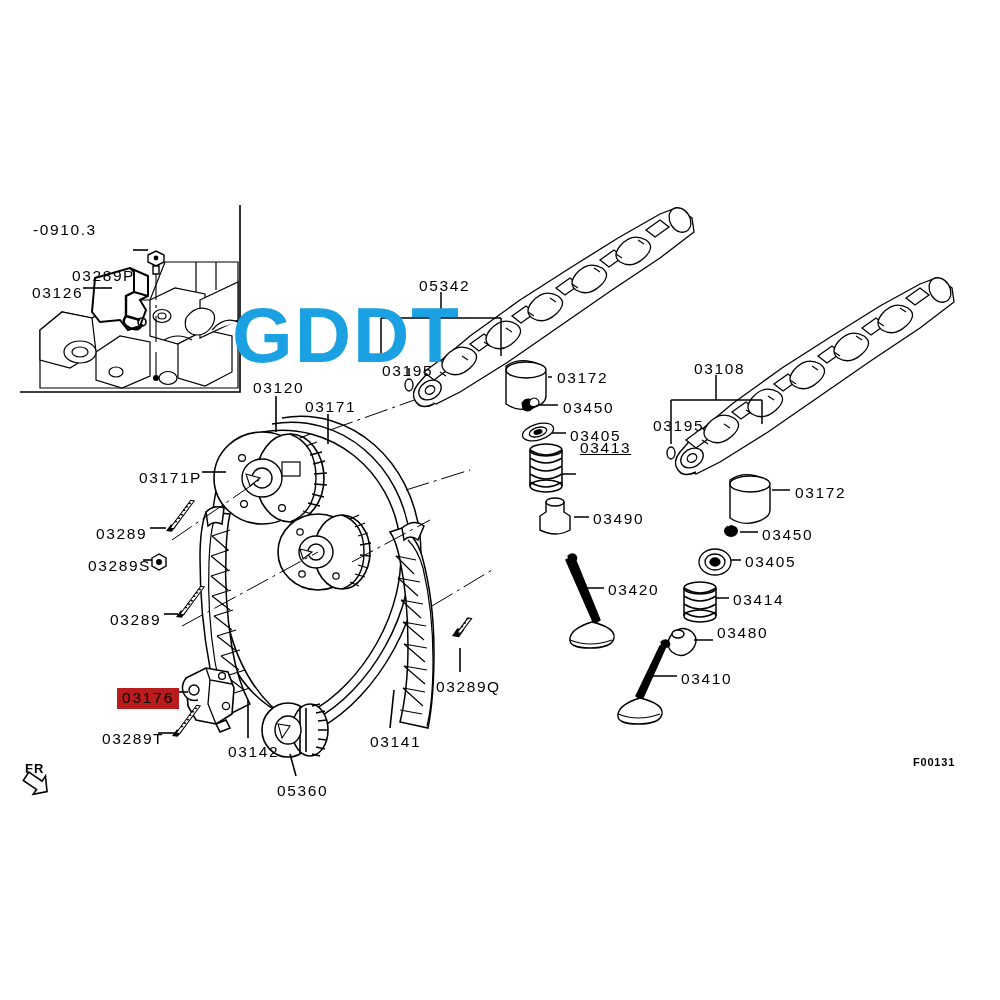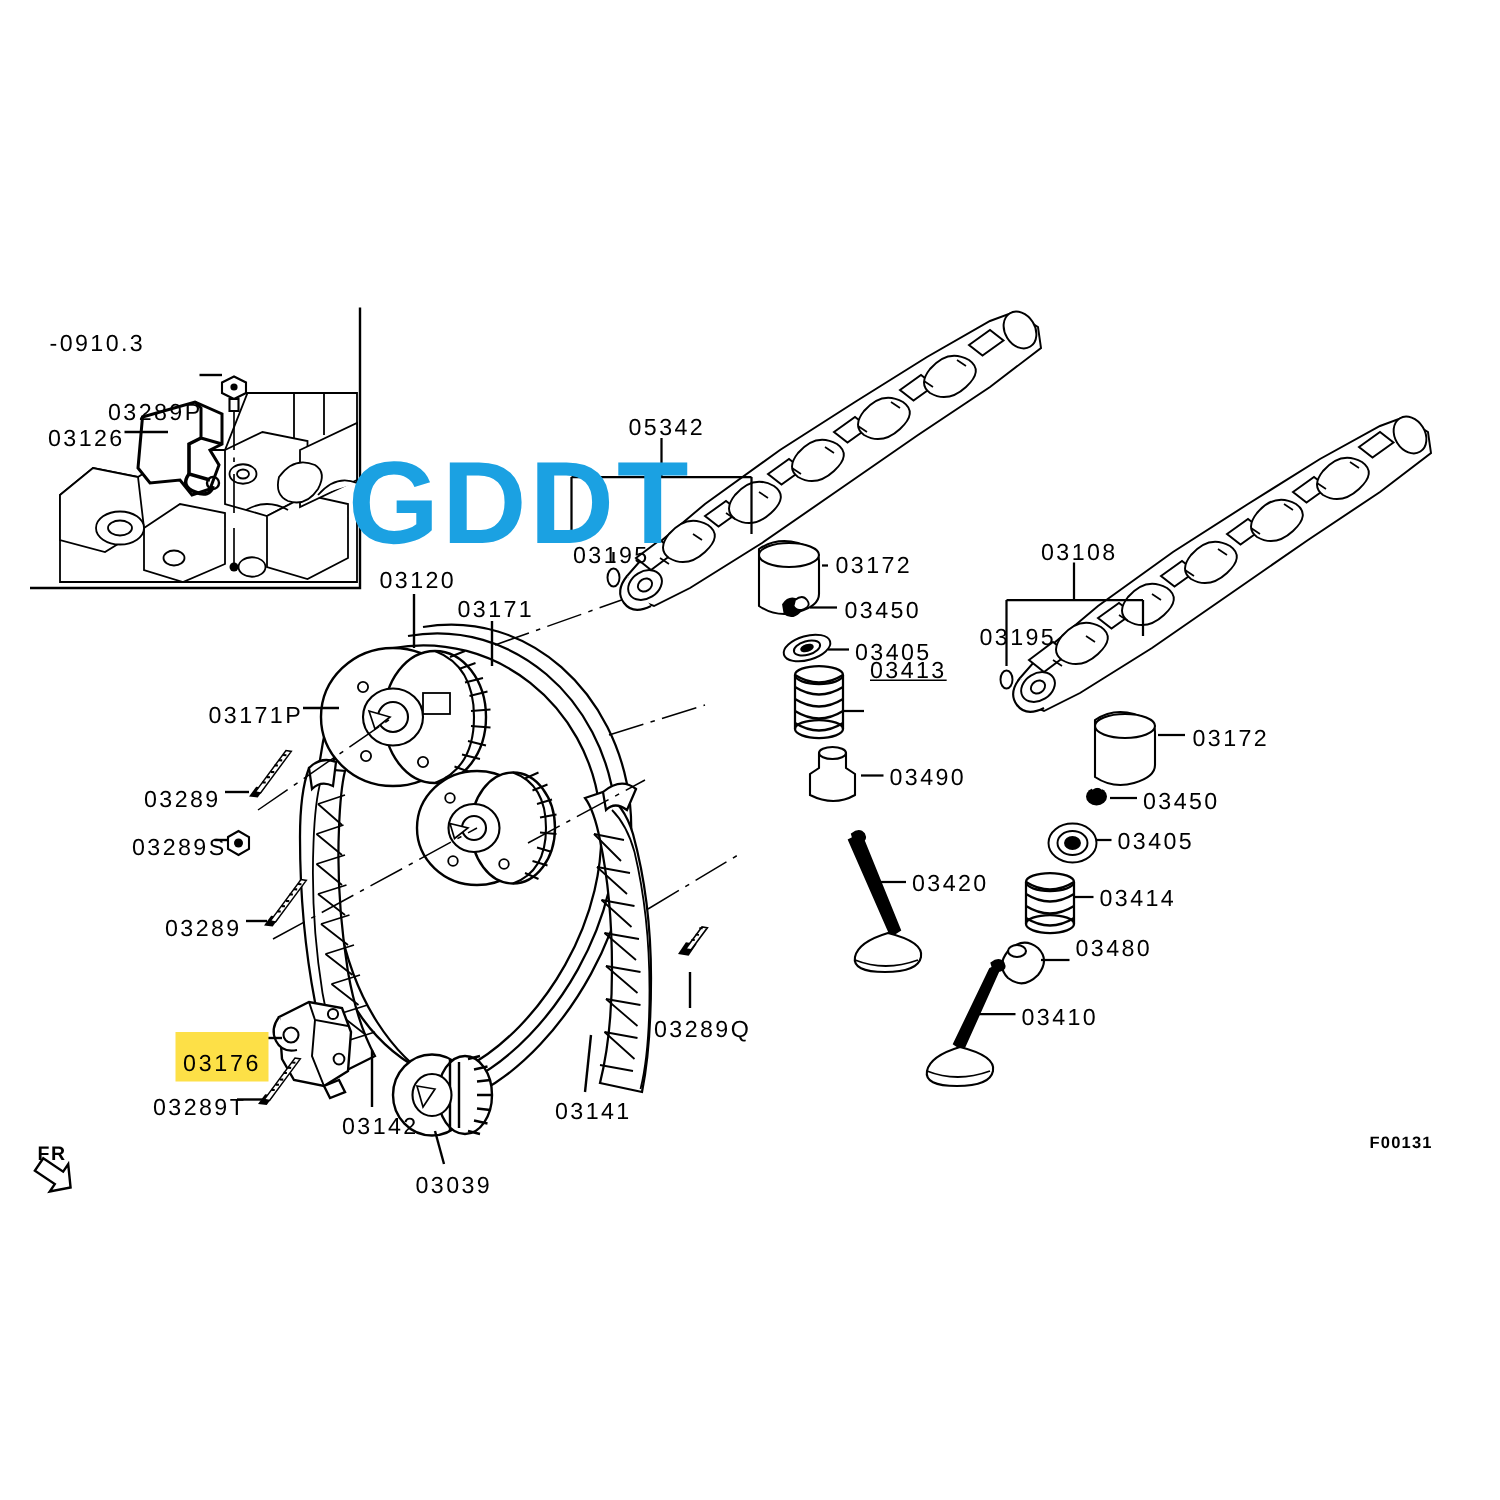--- a/index.html
+++ b/index.html
@@ -15,22 +15,22 @@
   .lbl{
     position:absolute;
     font-family:"Liberation Sans","DejaVu Sans",sans-serif;
     font-size:15.5px;
     letter-spacing:1.6px;
     color:#000;
     white-space:nowrap;
     line-height:1;
   }
   .lbl.hl{
-    background:#fde047;
-    padding:14px 5px 3px 5px;
+    background:#b91c1c;
+    padding:2px 5px 3px 5px;
     letter-spacing:1.8px;
   }
   .lbl.code{font-size:11px;letter-spacing:0.8px;font-weight:bold;}
   .lbl.fr{font-size:13px;letter-spacing:1px;font-weight:bold;}
 
   #watermark{
     position:absolute;
     left:232px;top:296px;
     font-family:"Liberation Sans","DejaVu Sans",sans-serif;
     font-size:78px;
@@ -418,20 +418,20 @@
   <div class="lbl" style="left:717px; top:625px;">03480</div>
   <div class="lbl" style="left:681px; top:671px;">03410</div>
   <div class="lbl" style="left:608px; top:582px;">03420</div>
   <div class="lbl" style="left:139px; top:470px;">03171P</div>
   <div class="lbl" style="left:96px;  top:526px;">03289</div>
   <div class="lbl" style="left:88px;  top:558px;">03289S</div>
   <div class="lbl" style="left:110px; top:612px;">03289</div>
   <div class="lbl hl" style="left:117px; top:688px;">03176</div>
   <div class="lbl" style="left:102px; top:731px;">03289T</div>
   <div class="lbl" style="left:228px; top:744px;">03142</div>
-  <div class="lbl" style="left:277px; top:783px;">03039</div>
+  <div class="lbl" style="left:277px; top:783px;">05360</div>
   <div class="lbl" style="left:370px; top:734px;">03141</div>
   <div class="lbl" style="left:436px; top:679px;">03289Q</div>
 
   <div class="lbl fr" style="left:25px;  top:762px;">FR</div>
   <div class="lbl code" style="left:913px; top:757px;">F00131</div>
 
 </div>
 
 </body></html>

